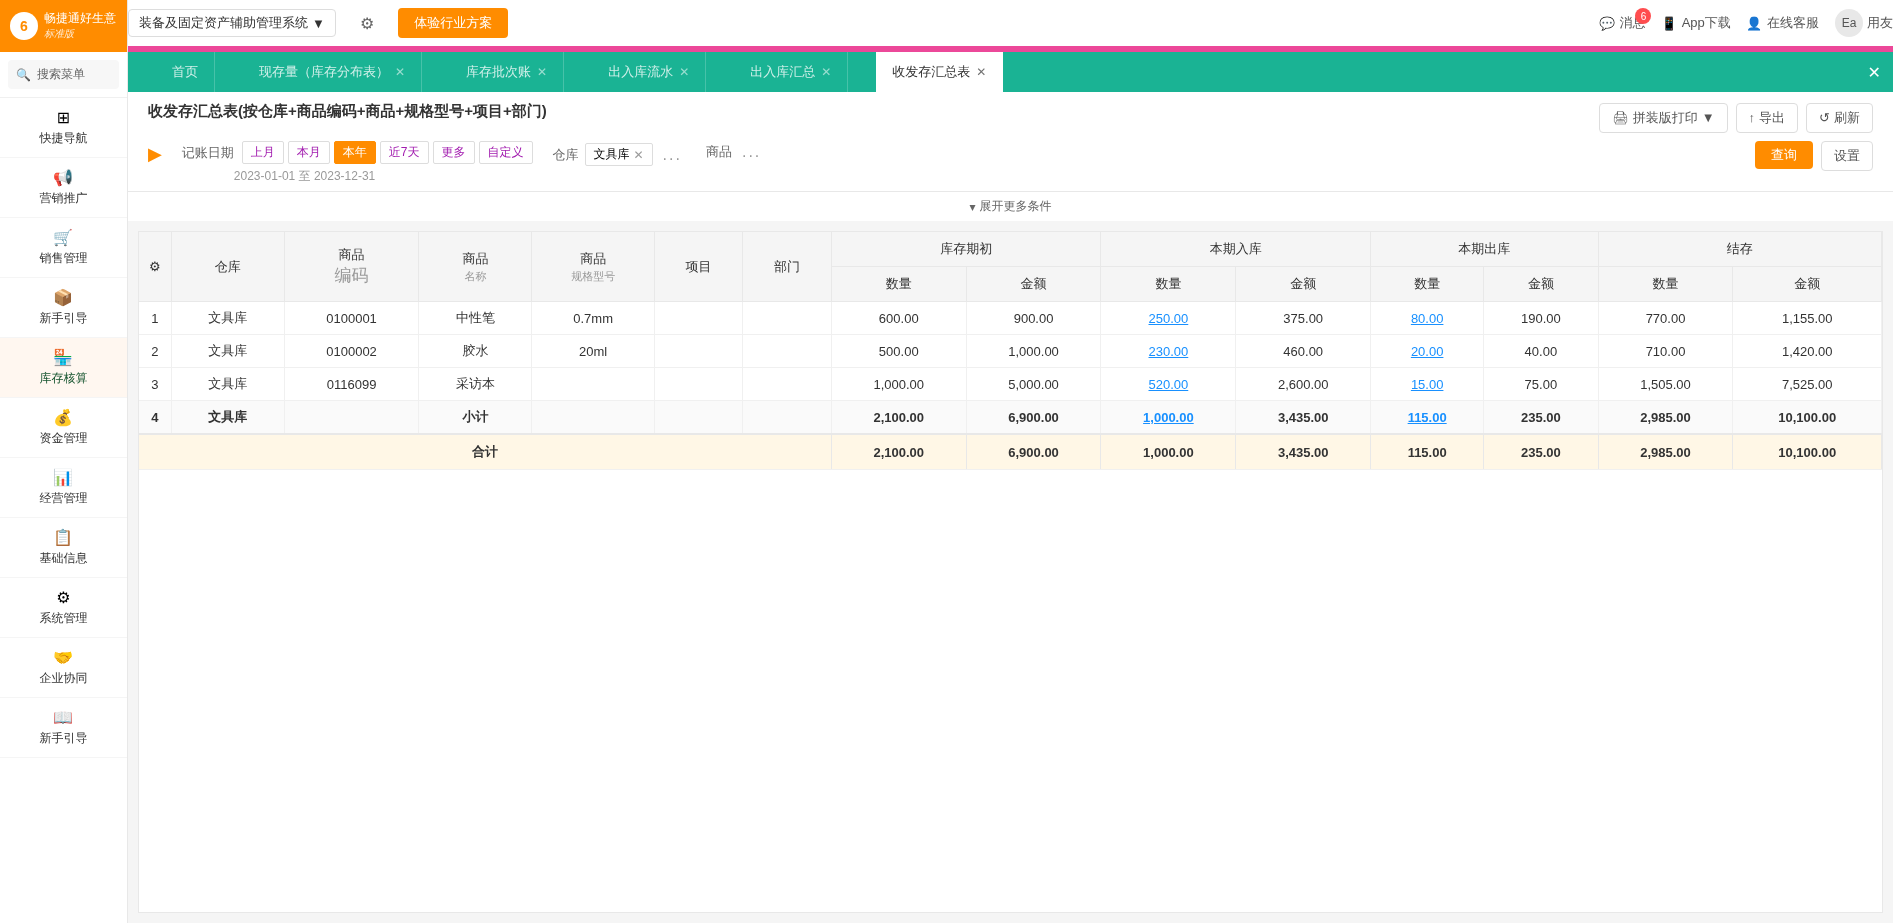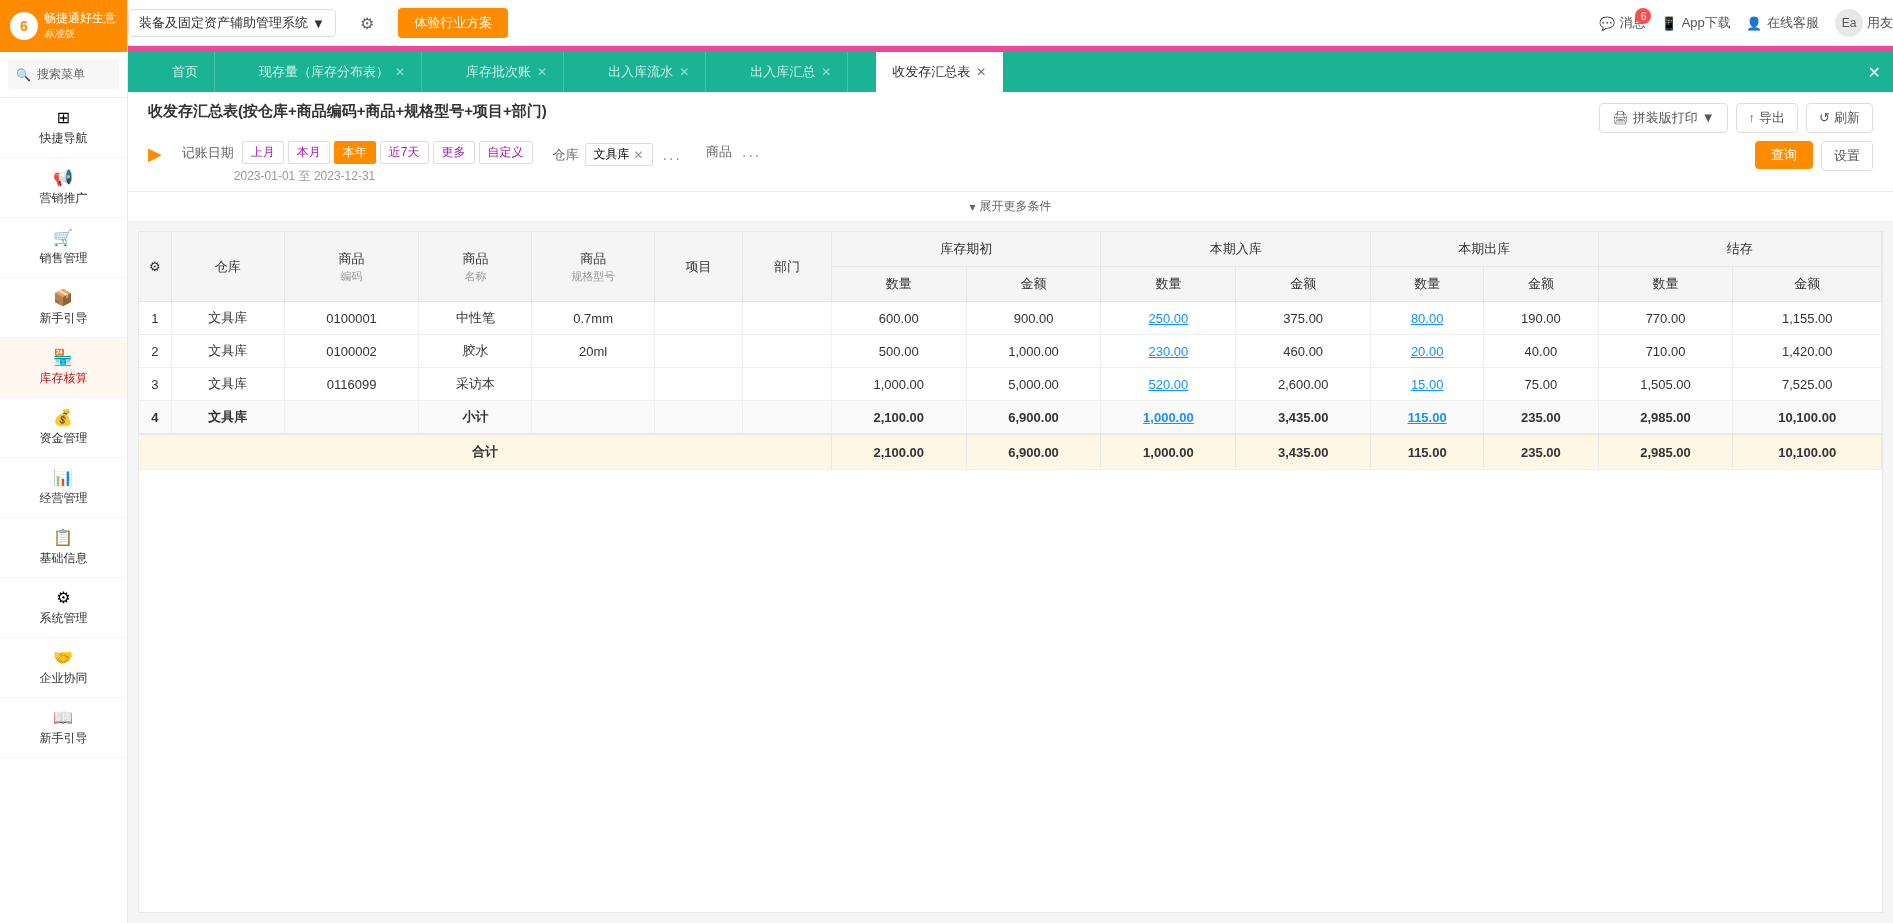--- a/index.html
+++ b/index.html
@@ -11,21 +11,21 @@
     .sidebar-logo-icon { width: 28px; height: 28px; background: #fff; border-radius: 50%; display: flex; align-items: center; justify-content: center; font-size: 14px; font-weight: bold; color: #ff8c00; flex-shrink: 0; }
     .sidebar-logo-text { color: #fff; font-size: 12px; line-height: 1.3; }
     .sidebar-logo-sub { font-size: 10px; color: rgba(255,255,255,0.8); font-style: italic; }
     .sidebar-search { padding: 8px; border-bottom: 1px solid #f0f0f0; }
     .sidebar-search-btn { width: 100%; display: flex; align-items: center; gap: 6px; padding: 6px 8px; border: none; background: #f7f7f7; border-radius: 4px; cursor: pointer; color: #666; font-size: 12px; }
     .sidebar-menu { flex: 1; overflow-y: auto; }
     .sidebar-item { display: flex; flex-direction: column; align-items: center; padding: 10px 4px; cursor: pointer; border-bottom: 1px solid #f5f5f5; gap: 3px; }
     .sidebar-item.active { background: #fff7f0; color: #ff8c00; }
     .sidebar-item .icon { font-size: 16px; }
     .sidebar-item .label { font-size: 12px; color: #333; text-align: center; }
-    .sidebar-item.active .label { color: #b91c1c; }
+    .sidebar-item.active .label { color: #14532d; }
 
     
     .main { flex: 1; display: flex; flex-direction: column; overflow: hidden; }
 
     
     .topbar { height: 52px; background: #fff; display: flex; align-items: center; padding: 0 0; border-bottom: 6px solid #ec4899; gap: 12px; }
     .topbar-system-select { display: flex; align-items: center; gap: 4px; padding: 4px 10px; border: 1px solid #ddd; border-radius: 4px; cursor: pointer; font-size: 13px; color: #333; background: #fff; }
     .topbar-try-btn { background: #ff8c00; color: #fff; border: none; border-radius: 4px; padding: 6px 16px; cursor: pointer; font-size: 13px; }
     .topbar-actions { display: flex; align-items: center; gap: 16px; }
     .topbar-action-item { display: flex; align-items: center; gap: 4px; cursor: pointer; color: #555; font-size: 13px; position: relative; }
@@ -267,21 +267,21 @@
     </div>
 
     <div class="table-container">
       <table>
         <thead>
           <tr>
             <th rowspan="2" class="settings-icon-cell th-settings">
               <span>⚙</span>
             </th>
             <th rowspan="2">仓库</th>
-            <th rowspan="2">商品<br><span style="font-size:11px; color:#999;">编码</span></th>
+            <th rowspan="2">商品<br><span style="font-size:17px; color:#999;">编码</span></th>
             <th rowspan="2">商品<br><span style="font-size:11px; color:#999;">名称</span></th>
             <th rowspan="2">商品<br><span style="font-size:11px; color:#999;">规格型号</span></th>
             <th rowspan="2">项目</th>
             <th rowspan="2">部门</th>
             <th colspan="2" class="th-group">库存期初</th>
             <th colspan="2" class="th-group">本期入库</th>
             <th colspan="2" class="th-group">本期出库</th>
             <th colspan="2" class="th-group">结存</th>
           </tr>
           <tr>

